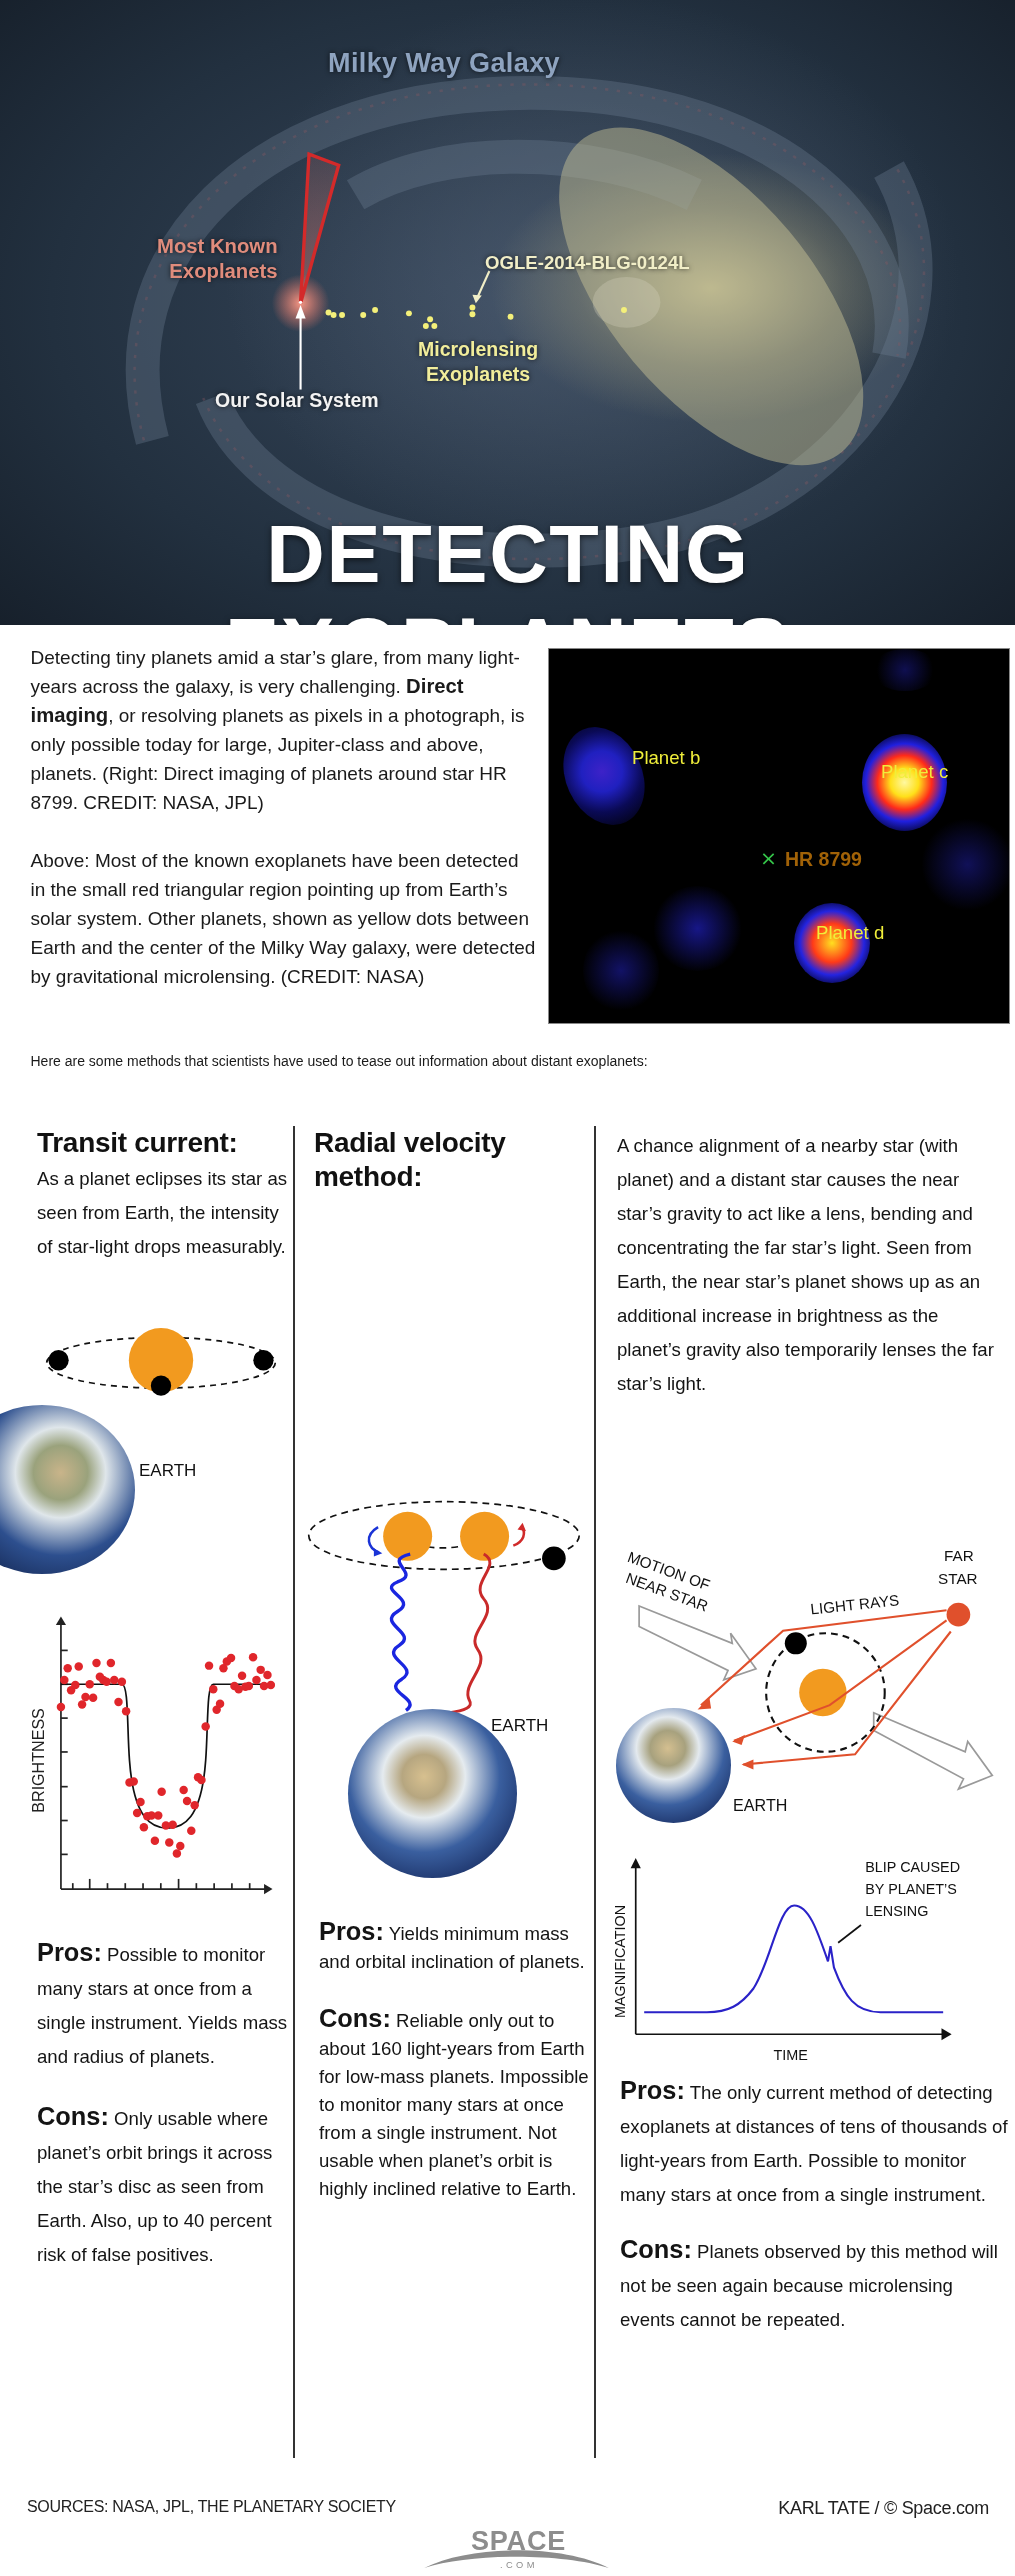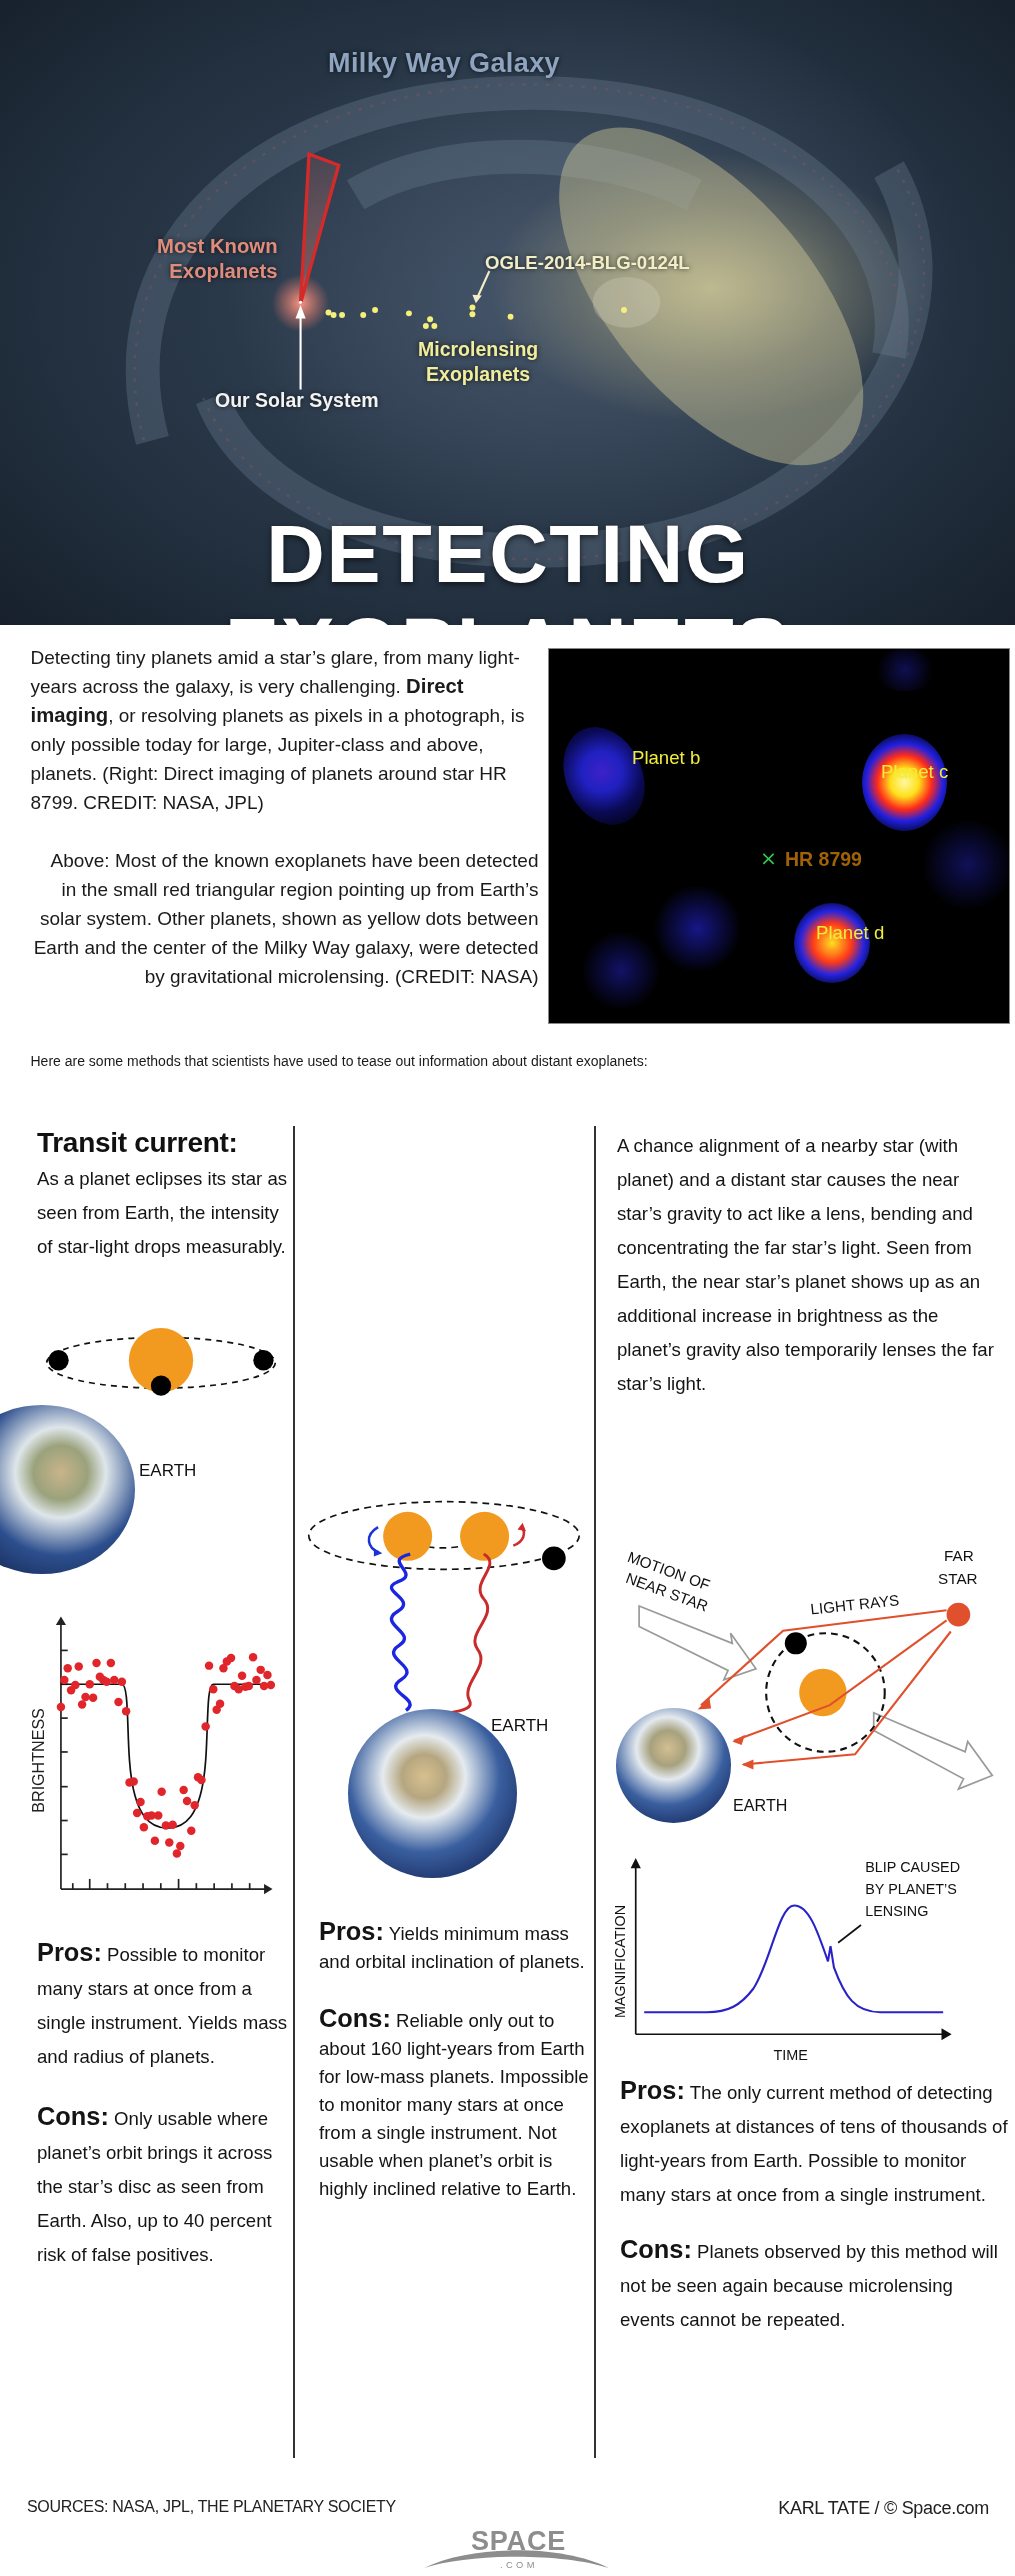--- a/index.html
+++ b/index.html
@@ -17,21 +17,21 @@
   .hero-label { position: absolute; font-family: "Liberation Sans", sans-serif; font-weight: bold; white-space: nowrap; text-shadow: 0 0 5.1px rgba(0,0,0,0.7); }
   .galaxy-title { left: 328px; top: 36px; font-size: 27px; color: #8ea3bf; letter-spacing: 0.4px; margin-top: 12px; }
   .most-known { left: 157px; top: 234px; font-size: 20.3px; color: #e08c7c; text-align: right; line-height: 24.5px; }
   .ogle { left: 485px; top: 252px; font-size: 18.6px; color: #f1eec7; }
   .microlensing { left: 418px; top: 337px; font-size: 19.5px; color: #f1ed9b; text-align: center; line-height: 24.5px; }
   .our-solar { left: 215px; top: 389px; font-size: 19.5px; color: #f3f3f3; }
   .main-title { position: absolute; left: 0; width: 1016px; top: 508px; text-align: center; font-family: "Liberation Sans", sans-serif; font-weight: bold; font-size: 81px; color: #ffffff; letter-spacing: 1.7px; text-shadow: 0 1.7px 6.8px rgba(0,0,0,0.6); }
 
   
   .intro { position: absolute; left: 30.5px; top: 643px; width: 508px; font-family: "Liberation Sans", sans-serif; font-size: 19px; line-height: 29px; color: #1a1a1a; }
-  .intro p + p { margin-top: 29px; text-align: right; }
+  .intro p + p { margin-top: 29px; }
   .intro b { font-weight: bold; font-size: 20.3px; }
 
   .hr-photo { position: absolute; left: 548px; top: 648px; width: 462px; height: 376px; background: #000; border: 0.8px solid #888; overflow: hidden; }
   .hr-photo .blob { position: absolute; border-radius: 50%; }
   .hr-label { position: absolute; color: #f0ee3a; font-family: "Liberation Sans", sans-serif; font-size: 18.6px; white-space: nowrap; }
   .hr-star { position: absolute; color: #a16207; font-family: "Liberation Sans", sans-serif; font-weight: bold; font-size: 19.5px; white-space: nowrap; }
   .hr-x { position: absolute; color: #35c64a; font-size: 20.3px; }
 
   .methods-lead { position: absolute; left: 30.5px; top: 1053px; width: 965px; font-family: "Liberation Sans", sans-serif; font-size: 14px; color: #1a1a1a; }
 
@@ -263,20 +263,21 @@
   <text x="52" y="200" transform="rotate(-90 52 200)" text-anchor="middle" font-family="Liberation Sans, sans-serif" font-size="19" fill="#222">BRIGHTNESS</text>
   <text x="200" y="379" text-anchor="middle" font-family="Liberation Sans, sans-serif" font-size="19" fill="#222">TIME</text>
 </svg>
 
 <section class="col" style="left:37px;top:1935px;width:254px;">
   <p class="pc"><b>Pros:</b><span> Possible to monitor many stars at once from a single instrument. Yields mass and radius of planets.</span></p>
   <p class="pc" style="margin-top:25.4px;"><b>Cons:</b><span> Only usable where planet’s orbit brings it across the star’s disc as seen from Earth. Also, up to 40 percent risk of false positives.</span></p>
 </section>
 
 <section class="col col-radial">
+  <h2>Radial velocity method:</h2>
 </section>
 
 <svg class="diagram" style="left:296px;top:1489px;" width="296" height="355" viewBox="0 0 350 420">
   <ellipse cx="175" cy="55" rx="160" ry="40" fill="none" stroke="#111" stroke-width="2" stroke-dasharray="8 6"></ellipse>
   <path d="M 130 58 C 150 75, 200 72, 225 58" fill="none" stroke="#111" stroke-width="2" stroke-dasharray="8 6"></path>
   <circle cx="132" cy="56" r="29" fill="#f29a1f"></circle>
   <circle cx="223" cy="56" r="29" fill="#f29a1f"></circle>
   <path d="M 160 52 C 140 52, 130 42, 165 52 L 185 52" fill="none" stroke="none"></path>
   <circle cx="305" cy="82" r="14" fill="#000"></circle>
   <path d="M 97 45 C 80 55, 85 70, 98 75" fill="none" stroke="#1a33d6" stroke-width="3"></path>

